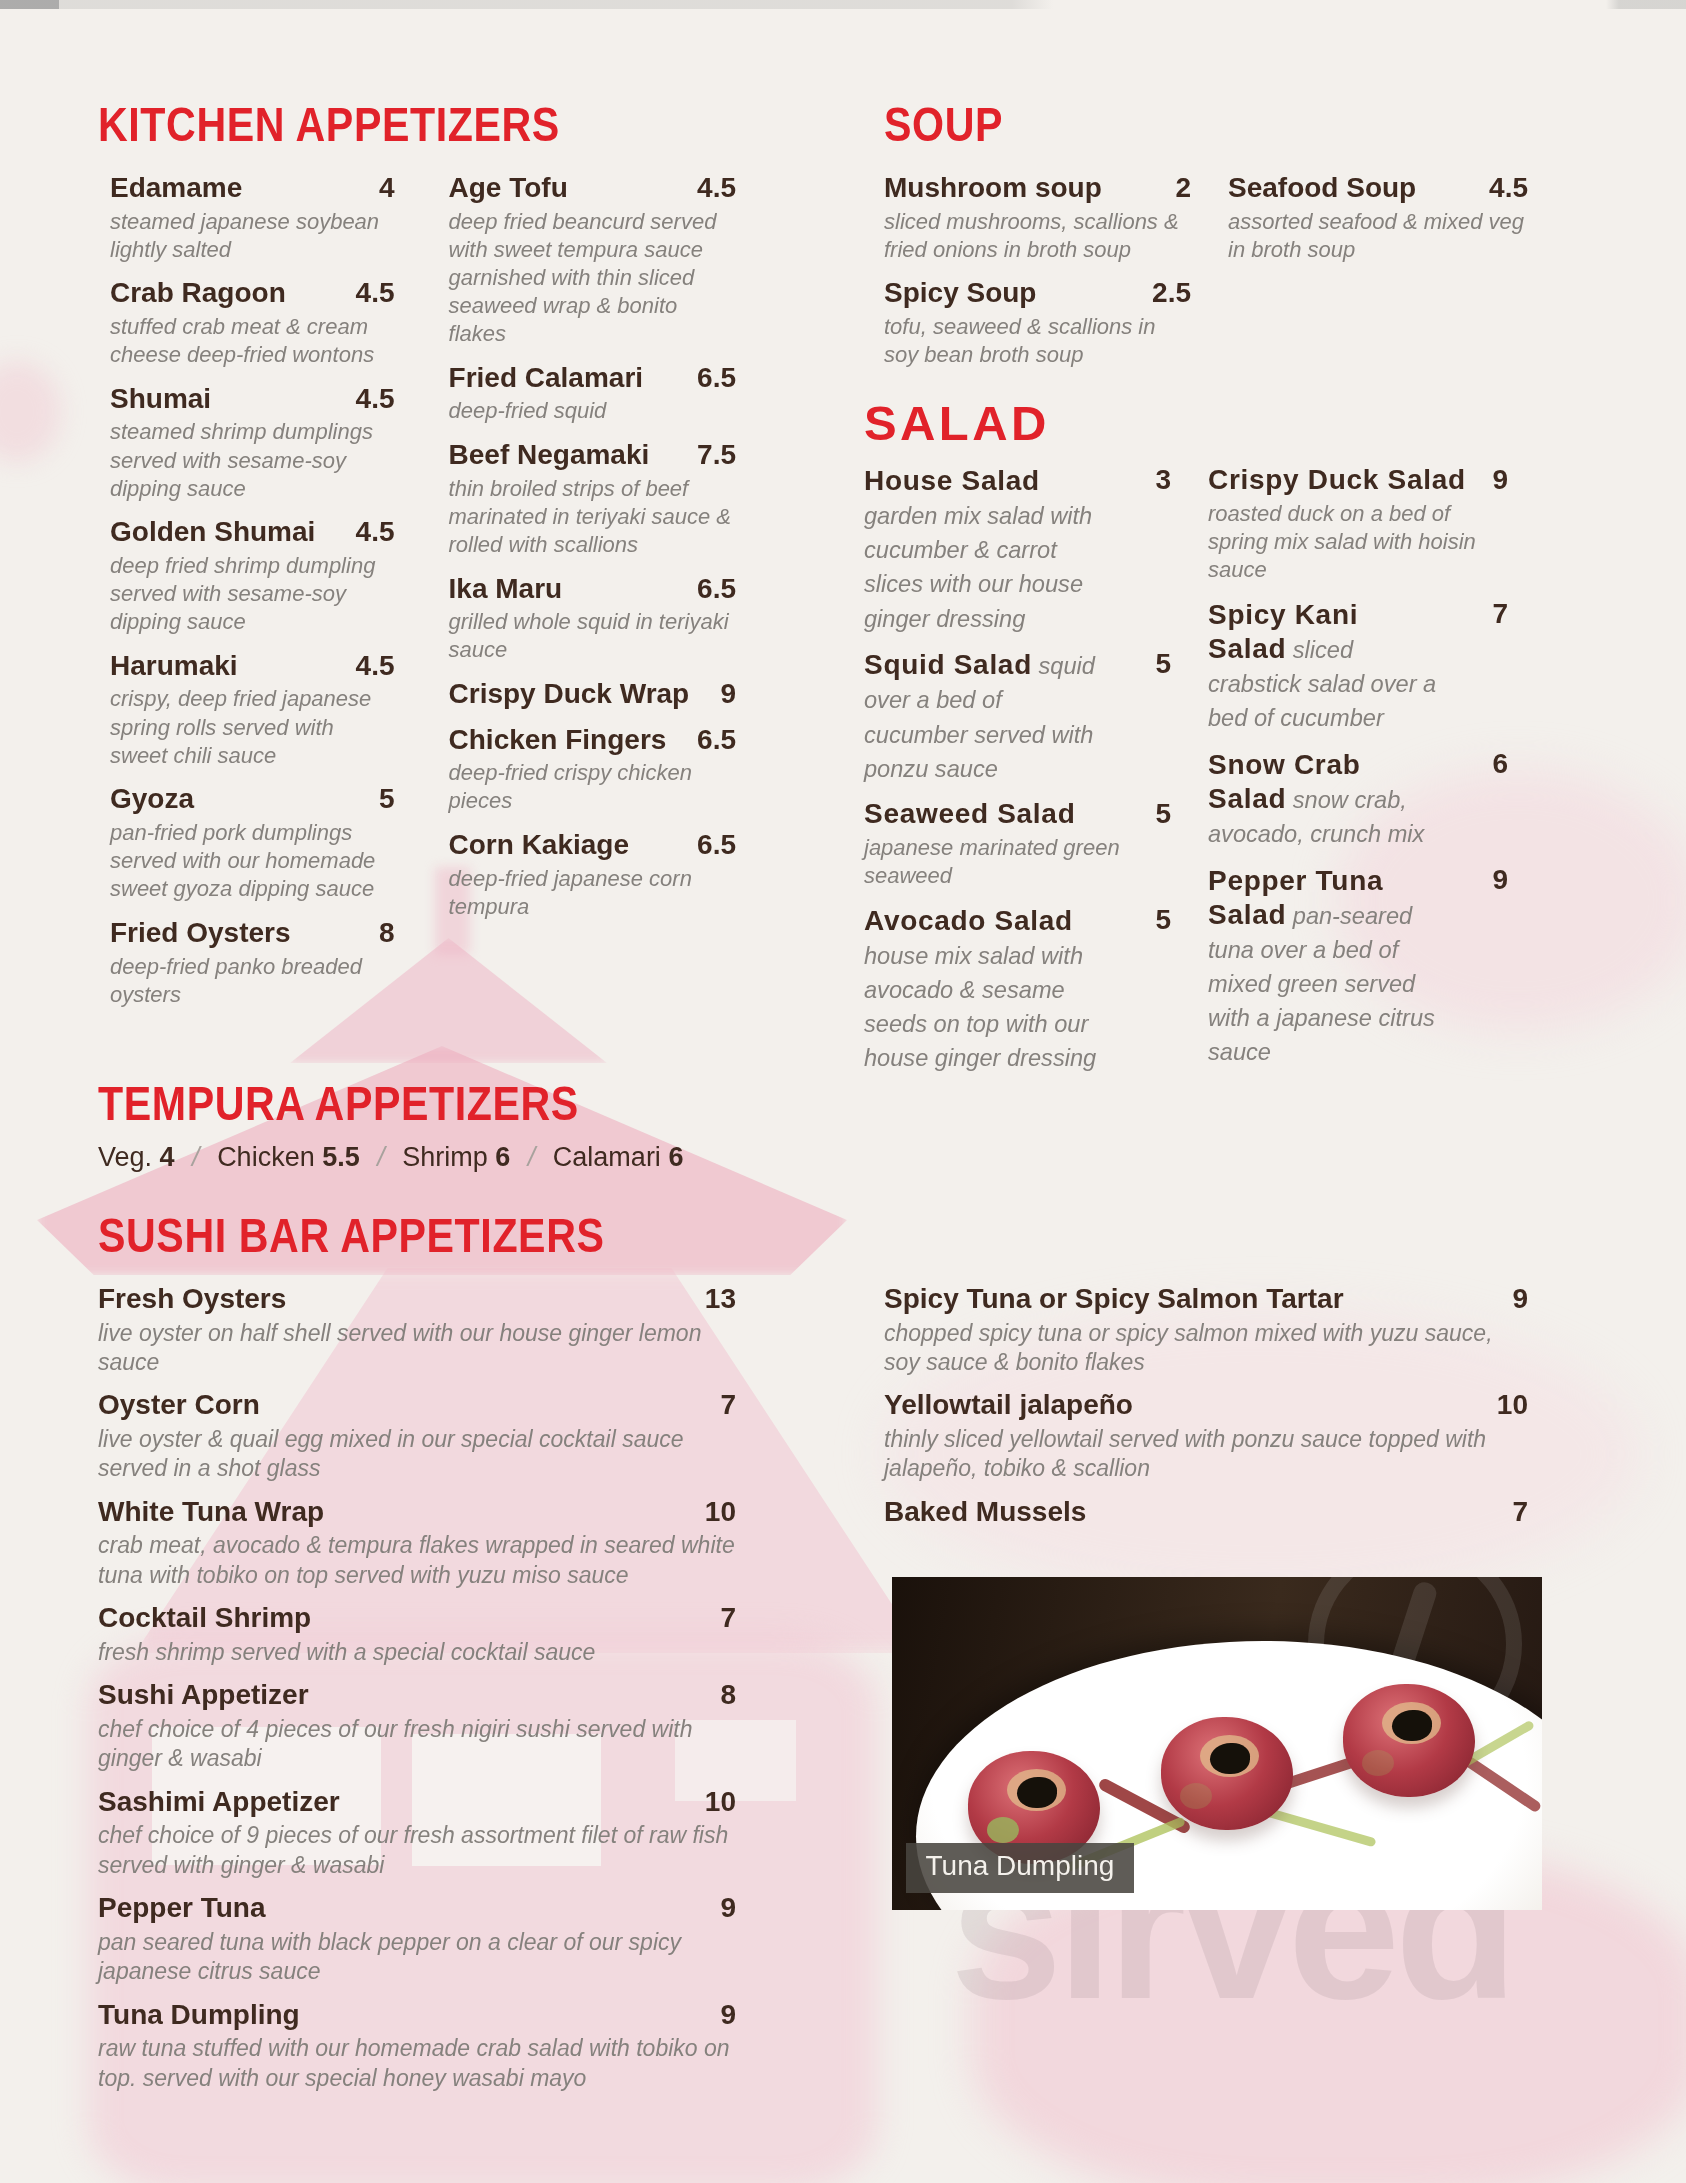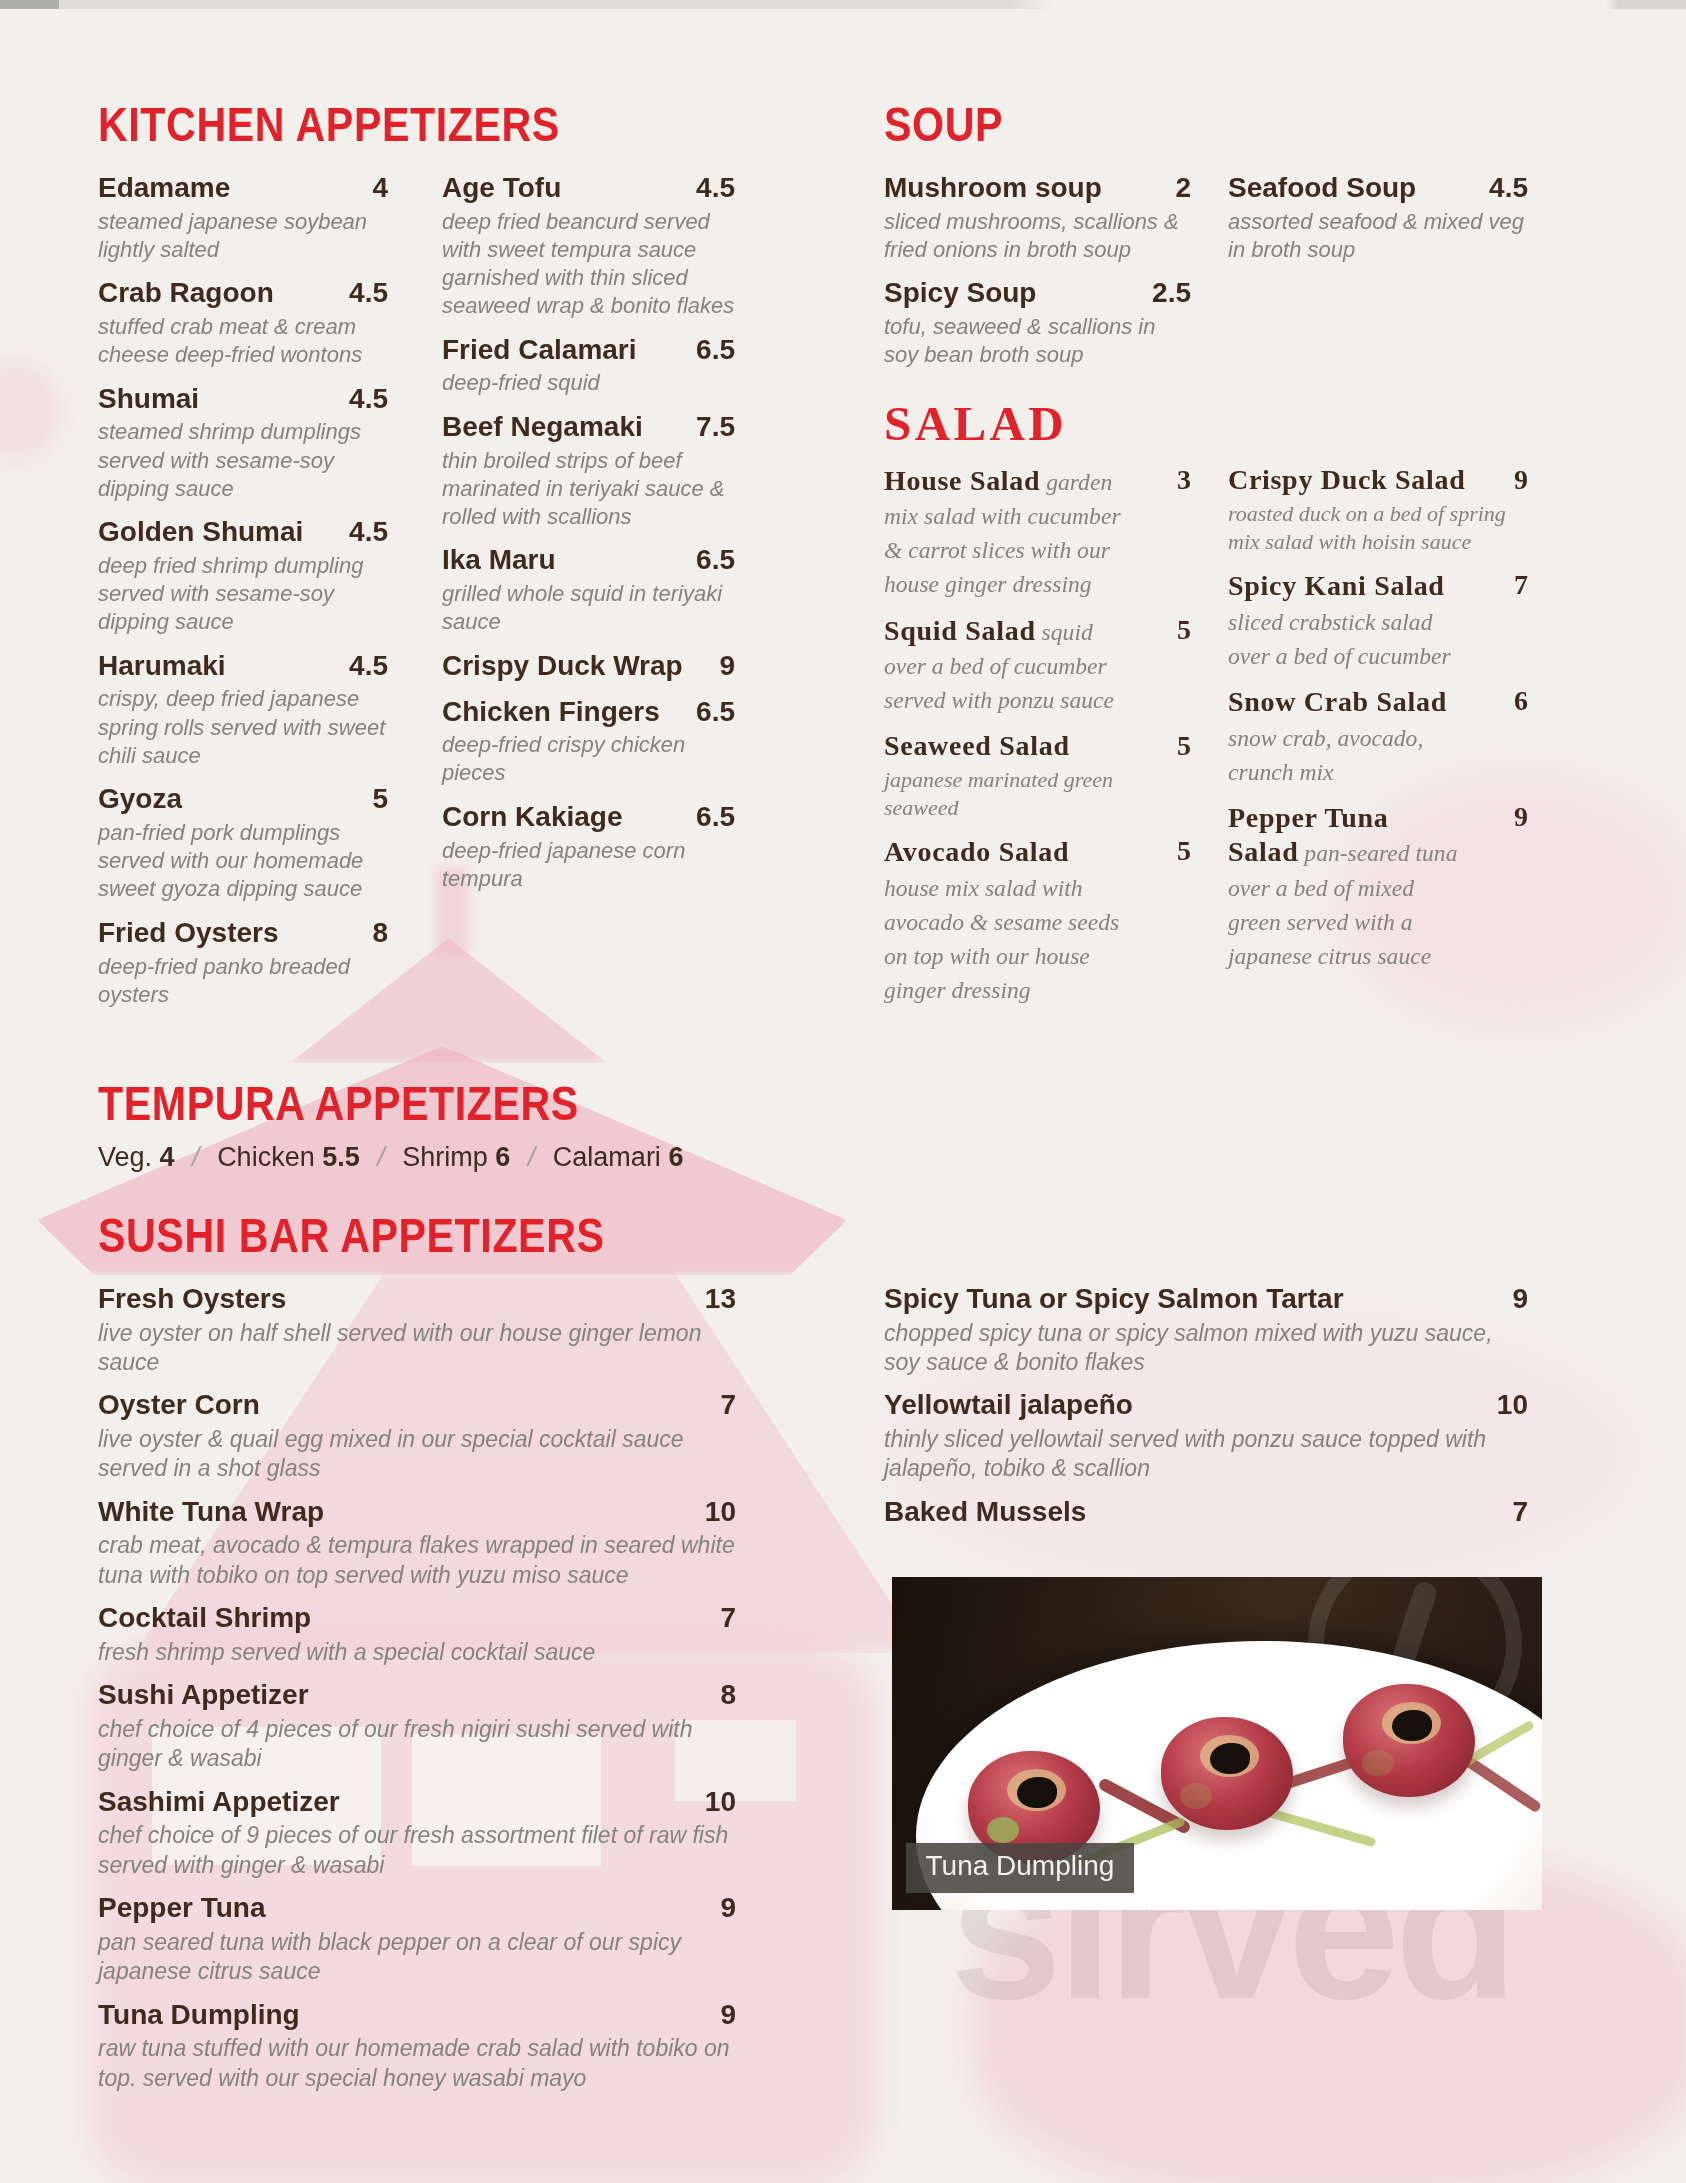--- a/index.html
+++ b/index.html
@@ -53,24 +53,24 @@
   .sec-title{
     font-size:49px;font-weight:700;color:var(--red);
     transform:scaleX(.84);transform-origin:left top;
     line-height:1;letter-spacing:0.7px;white-space:nowrap;
     margin:0 0 23px 0;
   }
   .sec-salad .sec-title{transform:none;letter-spacing:3.4px;margin-bottom:16px;}
   .sec-tempura .sec-title{margin-bottom:13.5px;}
   .columns{display:flex;align-items:flex-start;}
   .sec-kitchen{left:98px;top:100px;width:638px;}
-  .sec-kitchen .col1{width:290px;margin-right:54px;}
+  .sec-kitchen .col1{width:290px;margin-right:54px;margin-left:12px;}
   .sec-kitchen .col2{width:293px;}
   .sec-soup{left:884px;top:100px;width:644px;}
-  .sec-salad{left:884px;top:399px;width:644px;font-family:Liberation Serif, serif;}
+  .sec-salad{left:864px;top:399px;width:644px;}
   .sec-soup .col1,.sec-salad .col1{width:307px;margin-right:37px;}
   .sec-soup .col2,.sec-salad .col2{width:300px;}
   .sec-tempura{left:98px;top:1079px;width:810px;}
   .sec-sushi{left:98px;top:1211px;width:1430px;}
   .sec-sushi .col1{width:638px;margin-right:148px;}
   .sec-sushi .col2{width:644px;}
   
   .item{margin-bottom:13.5px;position:relative;}
   .sec-sushi .item{margin-bottom:12px;}
   .head{display:flex;justify-content:space-between;align-items:baseline;}

